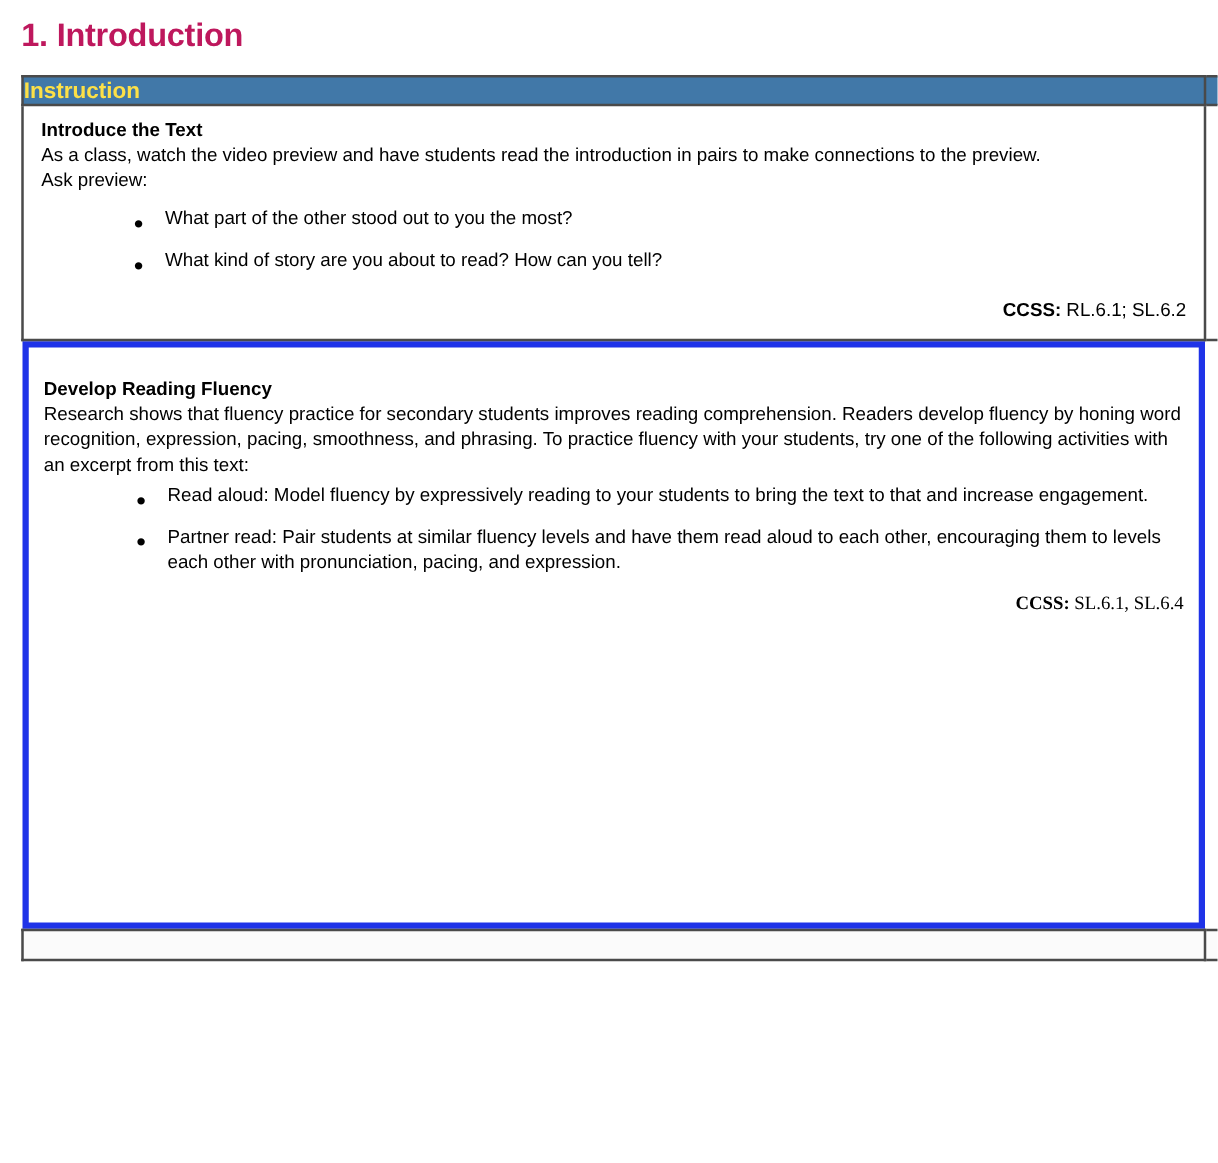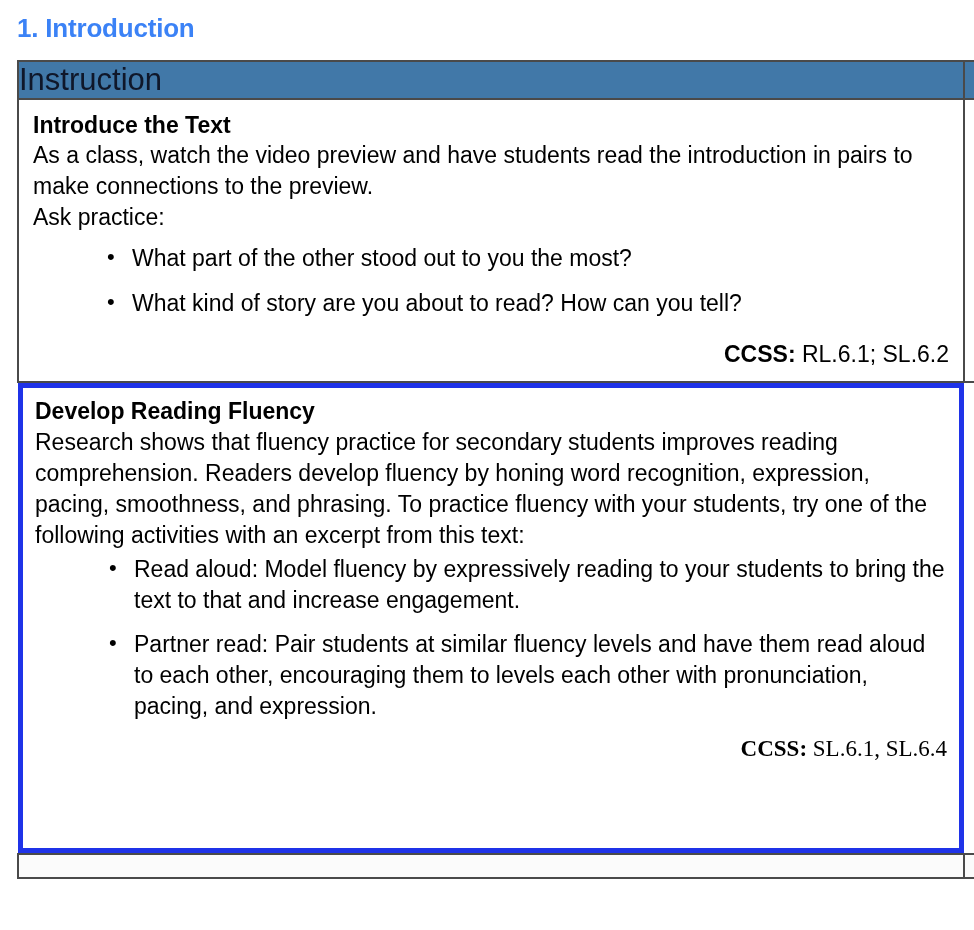--- a/index.html
+++ b/index.html
@@ -20,21 +20,21 @@
   .page {
     position: relative;
     width: 974px;
     height: 930px;
   }
 
   
   .section-title {
     font-size: 26px;
     font-weight: bold;
-    color: #3b82f6;
+    color: #be185d;
     line-height: 1.1;
     margin: 0;
     padding: 14px 0 0 17px;
     letter-spacing: -0.2px;
   }
 
   
   .lesson-table {
     position: absolute;
     left: 17px;
@@ -48,53 +48,53 @@
 
   .lesson-table th,
   .lesson-table td {
     border: 2px solid #4a4a4a;
     vertical-align: top;
     padding: 0;
   }
 
   .th-instruction {
     background: #4178a8;
-    color: #0f172a;
-    font-size: 31px;
-    font-weight: normal;
+    color: #fde047;
+    font-size: 18px;
+    font-weight: bold;
     text-align: left;
     padding: 12px 0 13px 14px;
     line-height: 1.15;
   }
   .th-blank {
     background: #4178a8;
   }
 
   .cell-body {
     padding: 10px 14px 12px 14px;
-    font-size: 23px;
+    font-size: 15px;
     line-height: 1.34;
   }
 
   .cell-empty {
     background: #fbfbfb;
   }
 
   
   .row-selected > td {
     border: 0;
     padding: 0;
   }
   .selected-wrap {
     border: 5px solid #1f33e8;
     background: #ffffff;
     min-height: 470px;
   }
   .selected-wrap .cell-body {
-    padding: 8px 12px 10px 12px;
+    padding: 24px 12px 10px 12px;
   }
   .sel-side {
     border: 0;
     border-top: 5px solid #1f33e8;
     border-bottom: 5px solid #1f33e8;
     border-right: 2px solid #4a4a4a;
     background: #ffffff;
   }
 
   
@@ -167,21 +167,21 @@
       </tr>
     </thead>
 
     <tbody>
 
       <tr>
         <td>
           <div class="cell-body">
             <span class="cell-heading">Introduce the Text</span>
             <span class="cell-para">As a class, watch the video preview and have students read the introduction in pairs to make connections to the preview.</span>
-            <span class="cell-para">Ask practice:</span>
+            <span class="cell-para">Ask preview:</span>
             <ul class="bullets">
               <li>What part of the other stood out to you the most?</li>
               <li>What kind of story are you about to read? How can you tell?</li>
             </ul>
             <div class="spacer-12"></div>
             <span class="ccss-line"><span class="ccss-label">CCSS: </span><span>RL.6.1; SL.6.2</span></span>
           </div>
         </td>
         <td></td>
       </tr>

